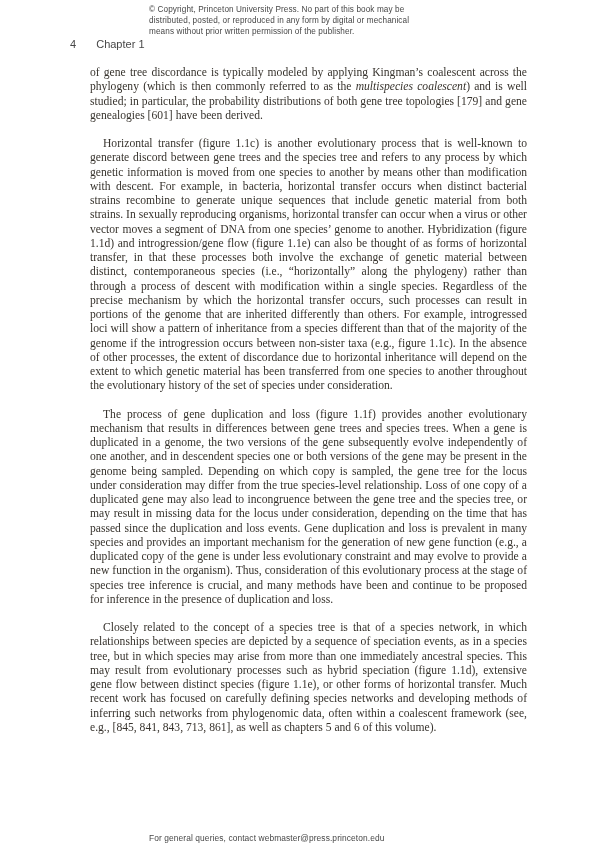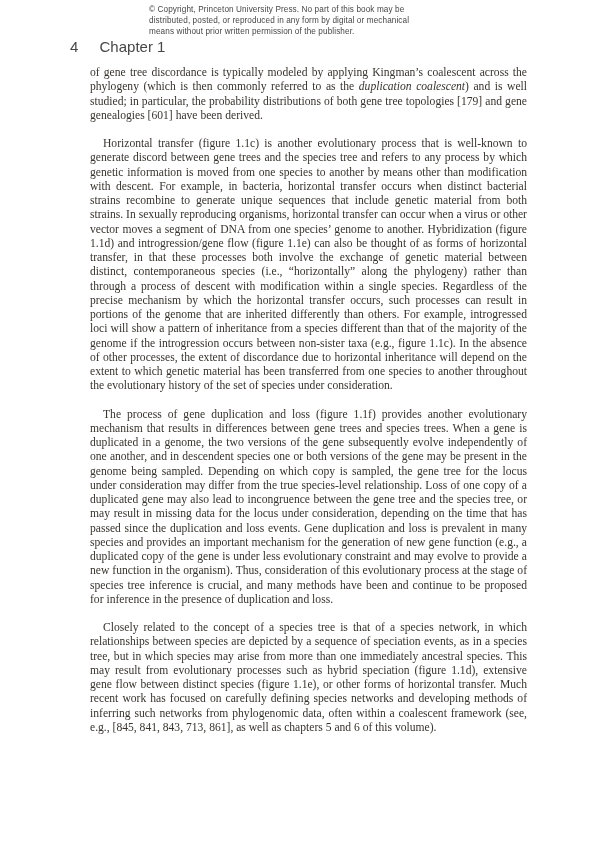--- a/index.html
+++ b/index.html
@@ -25,21 +25,21 @@
     line-height: 11.2px;
     color: #474747;
     white-space: pre-line;
     letter-spacing: 0.1px;
   }
   .pagehead {
     position: absolute;
     left: 70px;
     top: 38px;
     font-family: "Liberation Sans", sans-serif;
-    font-size: 15px;
+    font-size: 11px;
     color: #474747;
   }
   .pagehead .page-num {
     display: inline-block;
   }
   .pagehead .chapter {
     display: inline-block;
     margin-left: 17px;
   }
   .body-text {
@@ -84,20 +84,21 @@
   <div class="copyright">© Copyright, Princeton University Press. No part of this book may be
 distributed, posted, or reproduced in any form by digital or mechanical
 means without prior written permission of the publisher.</div>
 
   <div class="pagehead">
     <span class="page-num">4</span>
     <span class="chapter">Chapter 1</span>
   </div>
 
   <div class="body-text">
-      <p><span>of gene tree discordance is typically modeled by applying Kingman’s coalescent across the phylogeny (which is then commonly referred to as the </span><span class="em">duplication coalescent</span><span>) and is well studied; in particular, the probability distributions of both gene tree topologies [179] and gene genealogies [601] have been derived.</span></p>
+      <p><span>of gene tree discordance is typically modeled by applying Kingman’s coalescent across the phylogeny (which is then commonly referred to as the </span><span class="em">multispecies coalescent</span><span>) and is well studied; in particular, the probability distributions of both gene tree topologies [179] and gene genealogies [601] have been derived.</span></p>
       <p class="indent"><span>Horizontal transfer (figure 1.1c) is another evolutionary process that is well-known to generate discord between gene trees and the species tree and refers to any process by which genetic information is moved from one species to another by means other than modification with descent. For example, in bacteria, horizontal transfer occurs when distinct bacterial strains recombine to generate unique sequences that include genetic material from both strains. In sexually reproducing organisms, horizontal transfer can occur when a virus or other vector moves a segment of DNA from one species’ genome to another. Hybridization (figure 1.1d) and introgression/gene flow (figure 1.1e) can also be thought of as forms of horizontal transfer, in that these processes both involve the exchange of genetic material between distinct, contemporaneous species (i.e., “horizontally” along the phylogeny) rather than through a process of descent with modification within a single species. Regardless of the precise mechanism by which the horizontal transfer occurs, such processes can result in portions of the genome that are inherited differently than others. For example, introgressed loci will show a pattern of inheritance from a species different than that of the majority of the genome if the introgression occurs between non-sister taxa (e.g., figure 1.1c). In the absence of other processes, the extent of discordance due to horizontal inheritance will depend on the extent to which genetic material has been transferred from one species to another throughout the evolutionary history of the set of species under consideration.</span></p>
       <p class="indent"><span>The process of gene duplication and loss (figure 1.1f) provides another evolutionary mechanism that results in differences between gene trees and species trees. When a gene is duplicated in a genome, the two versions of the gene subsequently evolve independently of one another, and in descendent species one or both versions of the gene may be present in the genome being sampled. Depending on which copy is sampled, the gene tree for the locus under consideration may differ from the true species-level relationship. Loss of one copy of a duplicated gene may also lead to incongruence between the gene tree and the species tree, or may result in missing data for the locus under consideration, depending on the time that has passed since the duplication and loss events. Gene duplication and loss is prevalent in many species and provides an important mechanism for the generation of new gene function (e.g., a duplicated copy of the gene is under less evolutionary constraint and may evolve to provide a new function in the organism). Thus, consideration of this evolutionary process at the stage of species tree inference is crucial, and many methods have been and continue to be proposed for inference in the presence of duplication and loss.</span></p>
       <p class="indent"><span>Closely related to the concept of a species tree is that of a species network, in which relationships between species are depicted by a sequence of speciation events, as in a species tree, but in which species may arise from more than one immediately ancestral species. This may result from evolutionary processes such as hybrid speciation (figure 1.1d), extensive gene flow between distinct species (figure 1.1e), or other forms of horizontal transfer. Much recent work has focused on carefully defining species networks and developing methods of inferring such networks from phylogenomic data, often within a coalescent framework (see, e.g., [845, 841, 843, 713, 861], as well as chapters 5 and 6 of this volume).</span></p>
     </div>
 
+  <div class="footer">For general queries, contact webmaster@press.princeton.edu</div>
 
 </div>
 
 </body></html>

